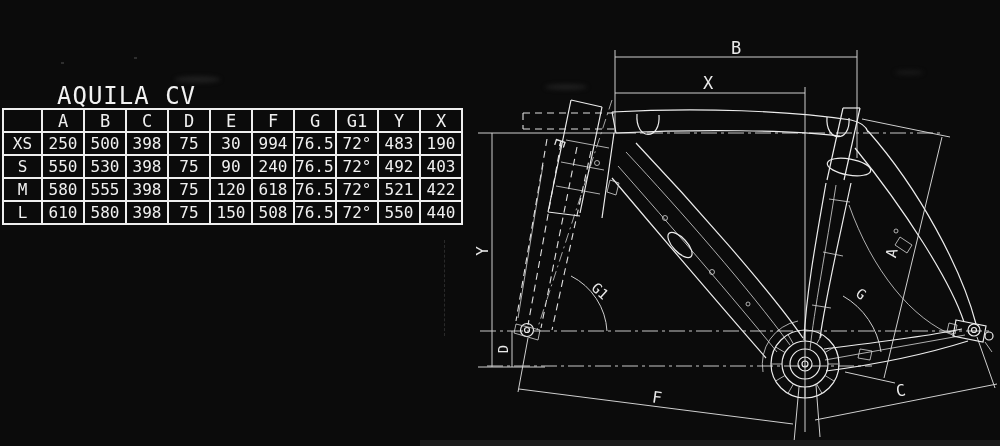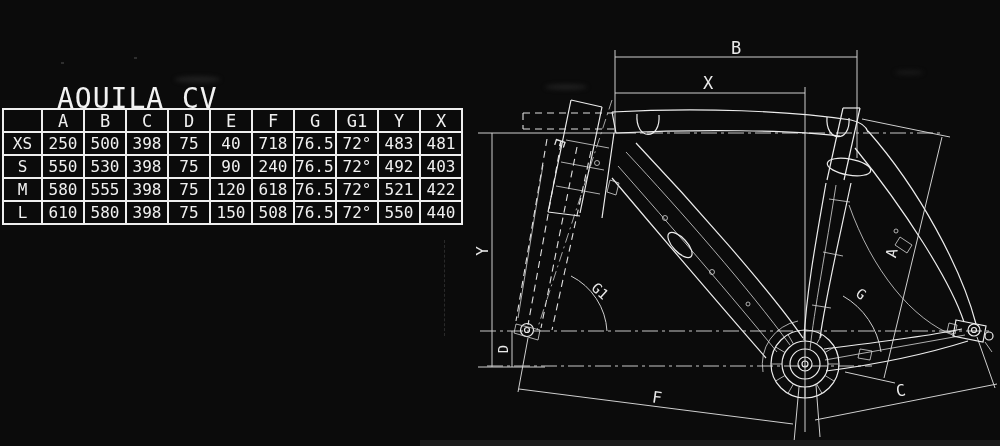--- a/index.html
+++ b/index.html
@@ -1,21 +1,21 @@
 <!DOCTYPE html>
 <html><head>
 <meta charset="utf-8">
 <style>
   html,body{margin:0;padding:0;background:#000;}
   #stage{position:relative;width:1000px;height:446px;background:#0b0b0b;overflow:hidden;
          font-family:"DejaVu Sans Mono",monospace;}
   
   #mis-box{position:absolute;left:3px;top:84px;width:40px;height:24px;border:2px solid #efefef;
            color:#f2f2f2;font-size:16px;line-height:24px;text-align:right;background:#0b0b0b;margin-top:36px;}
-  #sheet-title{position:absolute;left:57px;top:82px;color:#f2f2f2;font-size:28px;
+  #sheet-title{position:absolute;left:57px;top:82px;color:#f2f2f2;font-size:24px;
                letter-spacing:1px;white-space:nowrap;}
   #geo-table{position:absolute;left:2px;top:108px;border-collapse:collapse;table-layout:fixed;
              width:461px;background:#0b0b0b;}
   #geo-table th,#geo-table td{border:2px solid #efefef;color:#f0f0f0;text-align:center;
              padding:0;height:21px;font-weight:normal;white-space:nowrap;overflow:hidden;}
   #geo-table th{font-size:17px;}
   #geo-table td{font-size:16px;}
   #geo-table col.c-size{width:39px;}
   #geo-table col.c-val{width:42px;}
   
@@ -69,26 +69,26 @@
       <th>G1</th>
       <th>Y</th>
       <th>X</th>
     </tr>
     <tr>
       <td>XS</td>
       <td>250</td>
       <td>500</td>
       <td>398</td>
       <td>75</td>
-      <td>40</td>
-      <td>718</td>
+      <td>30</td>
+      <td>994</td>
       <td>76.5°</td>
       <td>72°</td>
       <td>483</td>
-      <td>481</td>
+      <td>190</td>
     </tr>
     <tr>
       <td>S</td>
       <td>550</td>
       <td>530</td>
       <td>398</td>
       <td>75</td>
       <td>90</td>
       <td>240</td>
       <td>76.5°</td>

